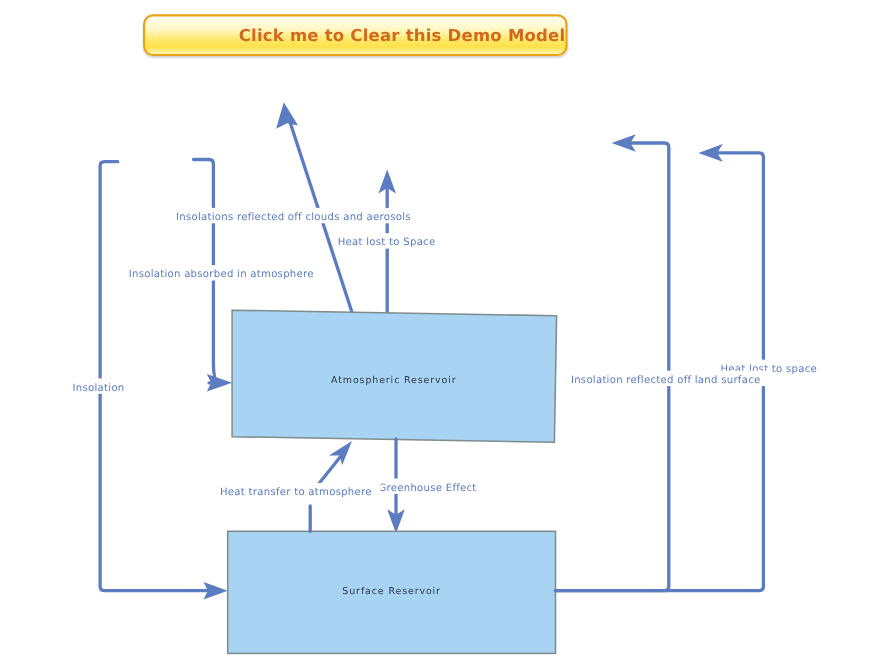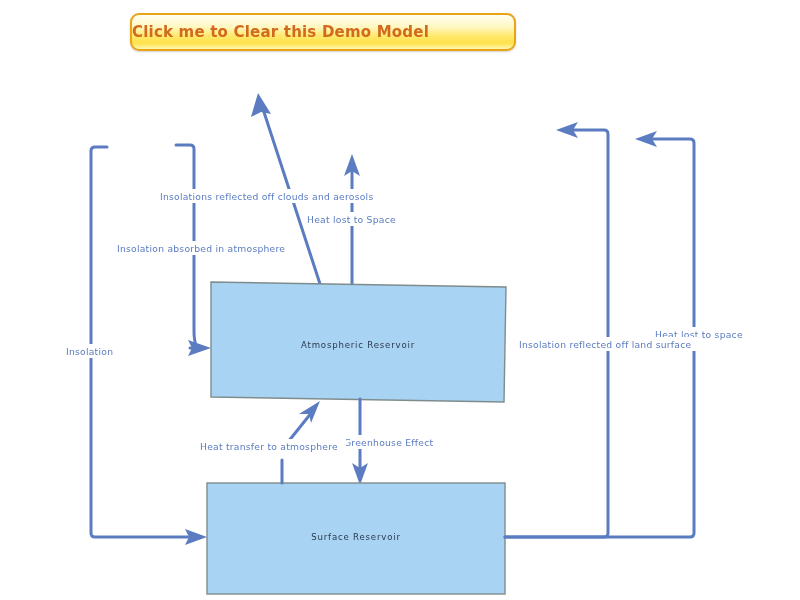--- a/index.html
+++ b/index.html
@@ -29,21 +29,21 @@
         #fffdf0 0%,
         #fff8c4 34%,
         #ffe96b 62%,
         #ffe14a 82%,
         #fff6b0 100%);
     box-shadow: 0 1px 2px rgba(0,0,0,0.18);
     cursor: pointer;
     padding: 0;
     display: flex;
     align-items: center;
-    justify-content: flex-start;
+    justify-content: flex-end;
   }
   #clear-button-label {
     font-family: "DejaVu Sans", sans-serif;
     font-size: 15px;
     font-weight: bold;
     color: #d2691e;
     letter-spacing: 0.2px;
     white-space: nowrap;
     user-select: none;
   }

